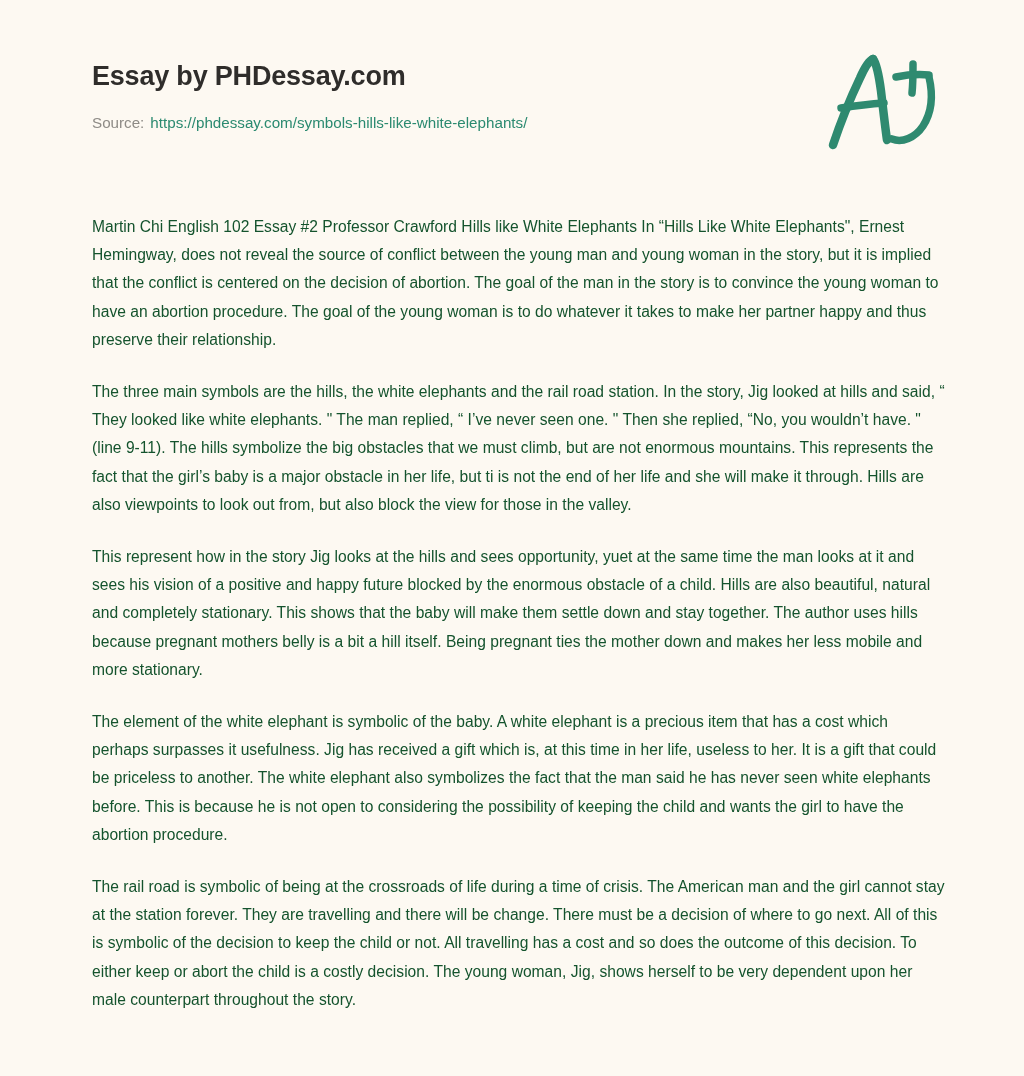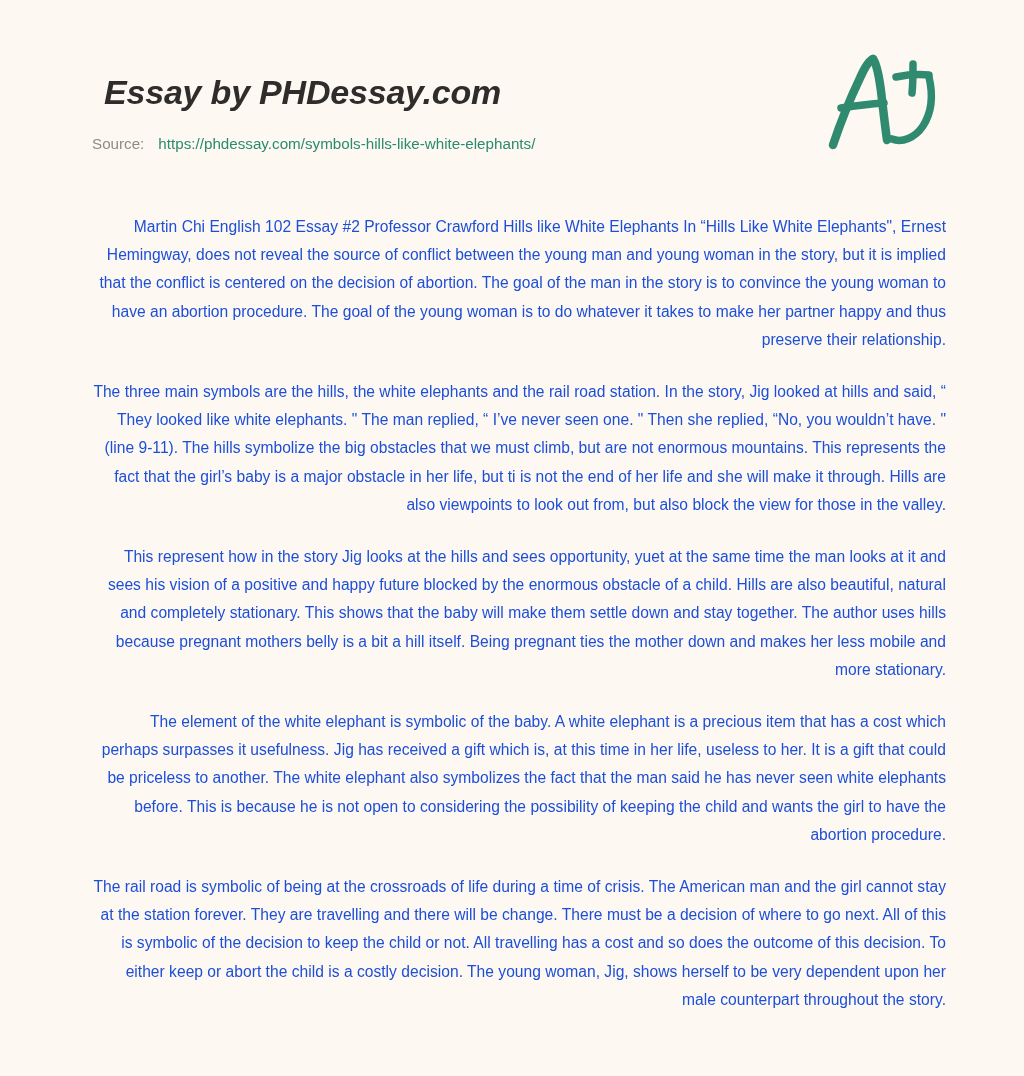--- a/index.html
+++ b/index.html
@@ -26,43 +26,42 @@
     padding: 0;
   }
 
   
   .header {
     position: relative;
     padding: 60px 92px 0 92px;
     height: 180px;
   }
   .brand-title {
-    font-size: 34px;
+    font-size: 27px;
     font-weight: 700;
     color: #2f2d2b;
     letter-spacing: -0.2px;
     line-height: 1.2;
-    margin: 12px;
+    margin: 0;
     padding: 0;
-    font-style: italic;
   }
   .source-line {
     margin-top: 20px;
     font-size: 15.2px;
     color: #8e8b86;
     line-height: 1.4;
     white-space: nowrap;
   }
   .source-label {
     color: #8e8b86;
   }
   .source-url {
     color: #2b8a70;
     text-decoration: none;
-    margin-left: 14px;
+    margin-left: 6px;
   }
 
   
   .logo {
     position: absolute;
     top: 46px;
     right: 78px;
     width: 130px;
     height: 110px;
     display: block;
@@ -80,22 +79,22 @@
 
   
   .body-copy {
     margin: 0;
     padding: 33px 78px 0 92px;
   }
   .body-copy p {
     margin: 0 0 24px 0;
     font-size: 15.6px;
     line-height: 28.2px;
-    color: #1d4ed8;
-    text-align: right;
+    color: #14532d;
+    text-align: left;
     letter-spacing: 0.02px;
   }
   .body-copy p:last-child { margin-bottom: 0; }
 </style>
 </head>
 <body>
 
 <div class="page">
 
   <div class="header">

